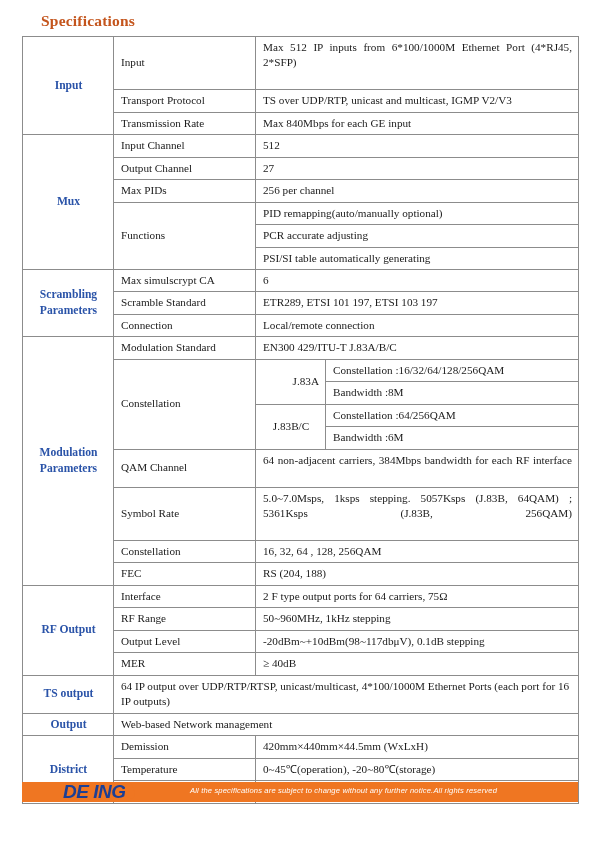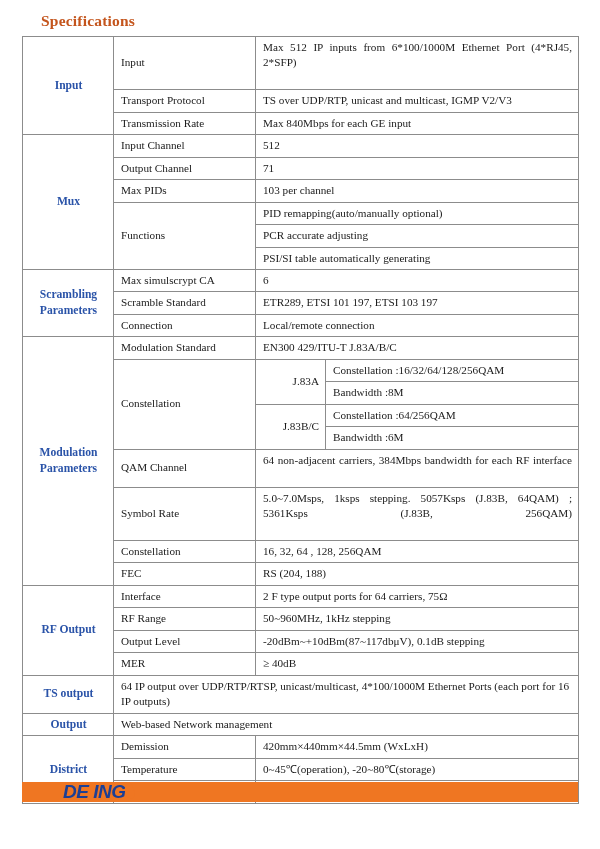--- a/index.html
+++ b/index.html
@@ -129,25 +129,25 @@
         <td colspan="2">Max 840Mbps for each GE input</td>
       </tr>
 
       <tr>
         <td class="cat" rowspan="6">Mux</td>
         <td>Input Channel</td>
         <td colspan="2">512</td>
       </tr>
       <tr>
         <td>Output Channel</td>
-        <td colspan="2">71</td>
+        <td colspan="2">27</td>
       </tr>
       <tr>
         <td>Max PIDs</td>
-        <td colspan="2">103 per channel</td>
+        <td colspan="2">256 per channel</td>
       </tr>
       <tr>
         <td rowspan="3">Functions</td>
         <td colspan="2">PID remapping(auto/manually optional)</td>
       </tr>
       <tr>
         <td colspan="2">PCR accurate adjusting</td>
       </tr>
       <tr>
         <td colspan="2">PSI/SI table automatically generating</td>
@@ -174,21 +174,21 @@
       </tr>
       <tr>
         <td rowspan="4">Constellation</td>
         <td rowspan="2" style="text-align:right">J.83A</td>
         <td>Constellation :16/32/64/128/256QAM</td>
       </tr>
       <tr>
         <td>Bandwidth :8M</td>
       </tr>
       <tr>
-        <td rowspan="2" style="text-align:right">J.83B/C</td>
+        <td rowspan="2" style="text-align:center">J.83B/C</td>
         <td>Constellation :64/256QAM</td>
       </tr>
       <tr>
         <td>Bandwidth :6M</td>
       </tr>
       <tr>
         <td>QAM Channel</td>
         <td colspan="2" class="just-wrap">64 non-adjacent carriers, 384Mbps bandwidth for each RF interface</td>
       </tr>
       <tr>
@@ -208,21 +208,21 @@
         <td class="cat" rowspan="4">RF Output</td>
         <td>Interface</td>
         <td colspan="2">2 F type output ports for 64 carriers, 75Ω</td>
       </tr>
       <tr>
         <td>RF Range</td>
         <td colspan="2">50~960MHz, 1kHz stepping</td>
       </tr>
       <tr>
         <td>Output Level</td>
-        <td colspan="2">-20dBm~+10dBm(87~117dbμV), 0.1dB stepping</td>
+        <td colspan="2">-20dBm~+10dBm(98~117dbμV), 0.1dB stepping</td>
       </tr>
       <tr>
         <td>MER</td>
         <td colspan="2">≥ 40dB</td>
       </tr>
 
       <tr>
         <td class="cat">TS output</td>
         <td colspan="3">64 IP output over UDP/RTP/RTSP, unicast/multicast, 4*100/1000M Ethernet Ports (each port for 16 IP outputs)</td>
       </tr>
@@ -248,17 +248,18 @@
 
     </tbody>
   </table>
 
   <div class="footer">
     <div class="bar"></div>
     <div class="logo">
       <span class="logo-text">DE ING</span>
       <span class="flame"></span>
     </div>
+    <div class="bar-note">All the specifications are subject to change without any further notice.All rights  reserved</div>
 
 
   </div>
 
 </div>
 
 </body></html>

